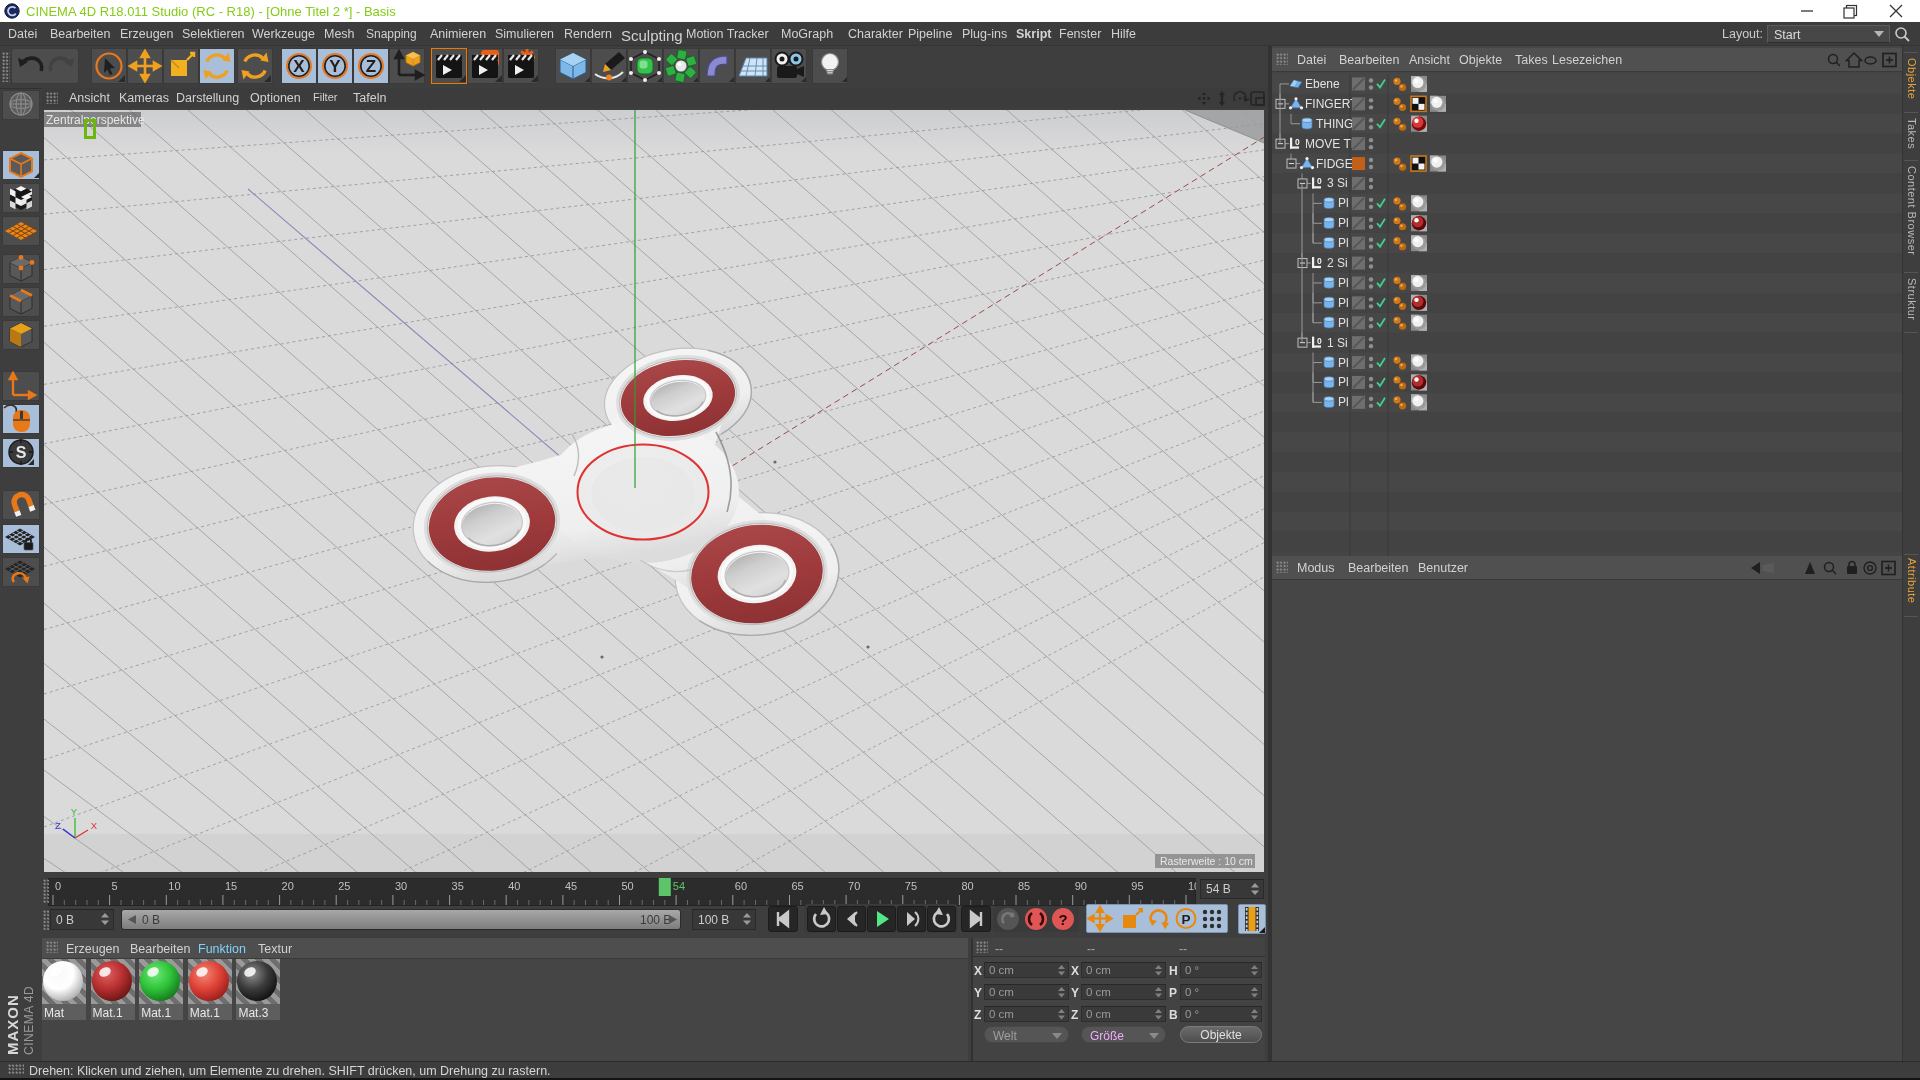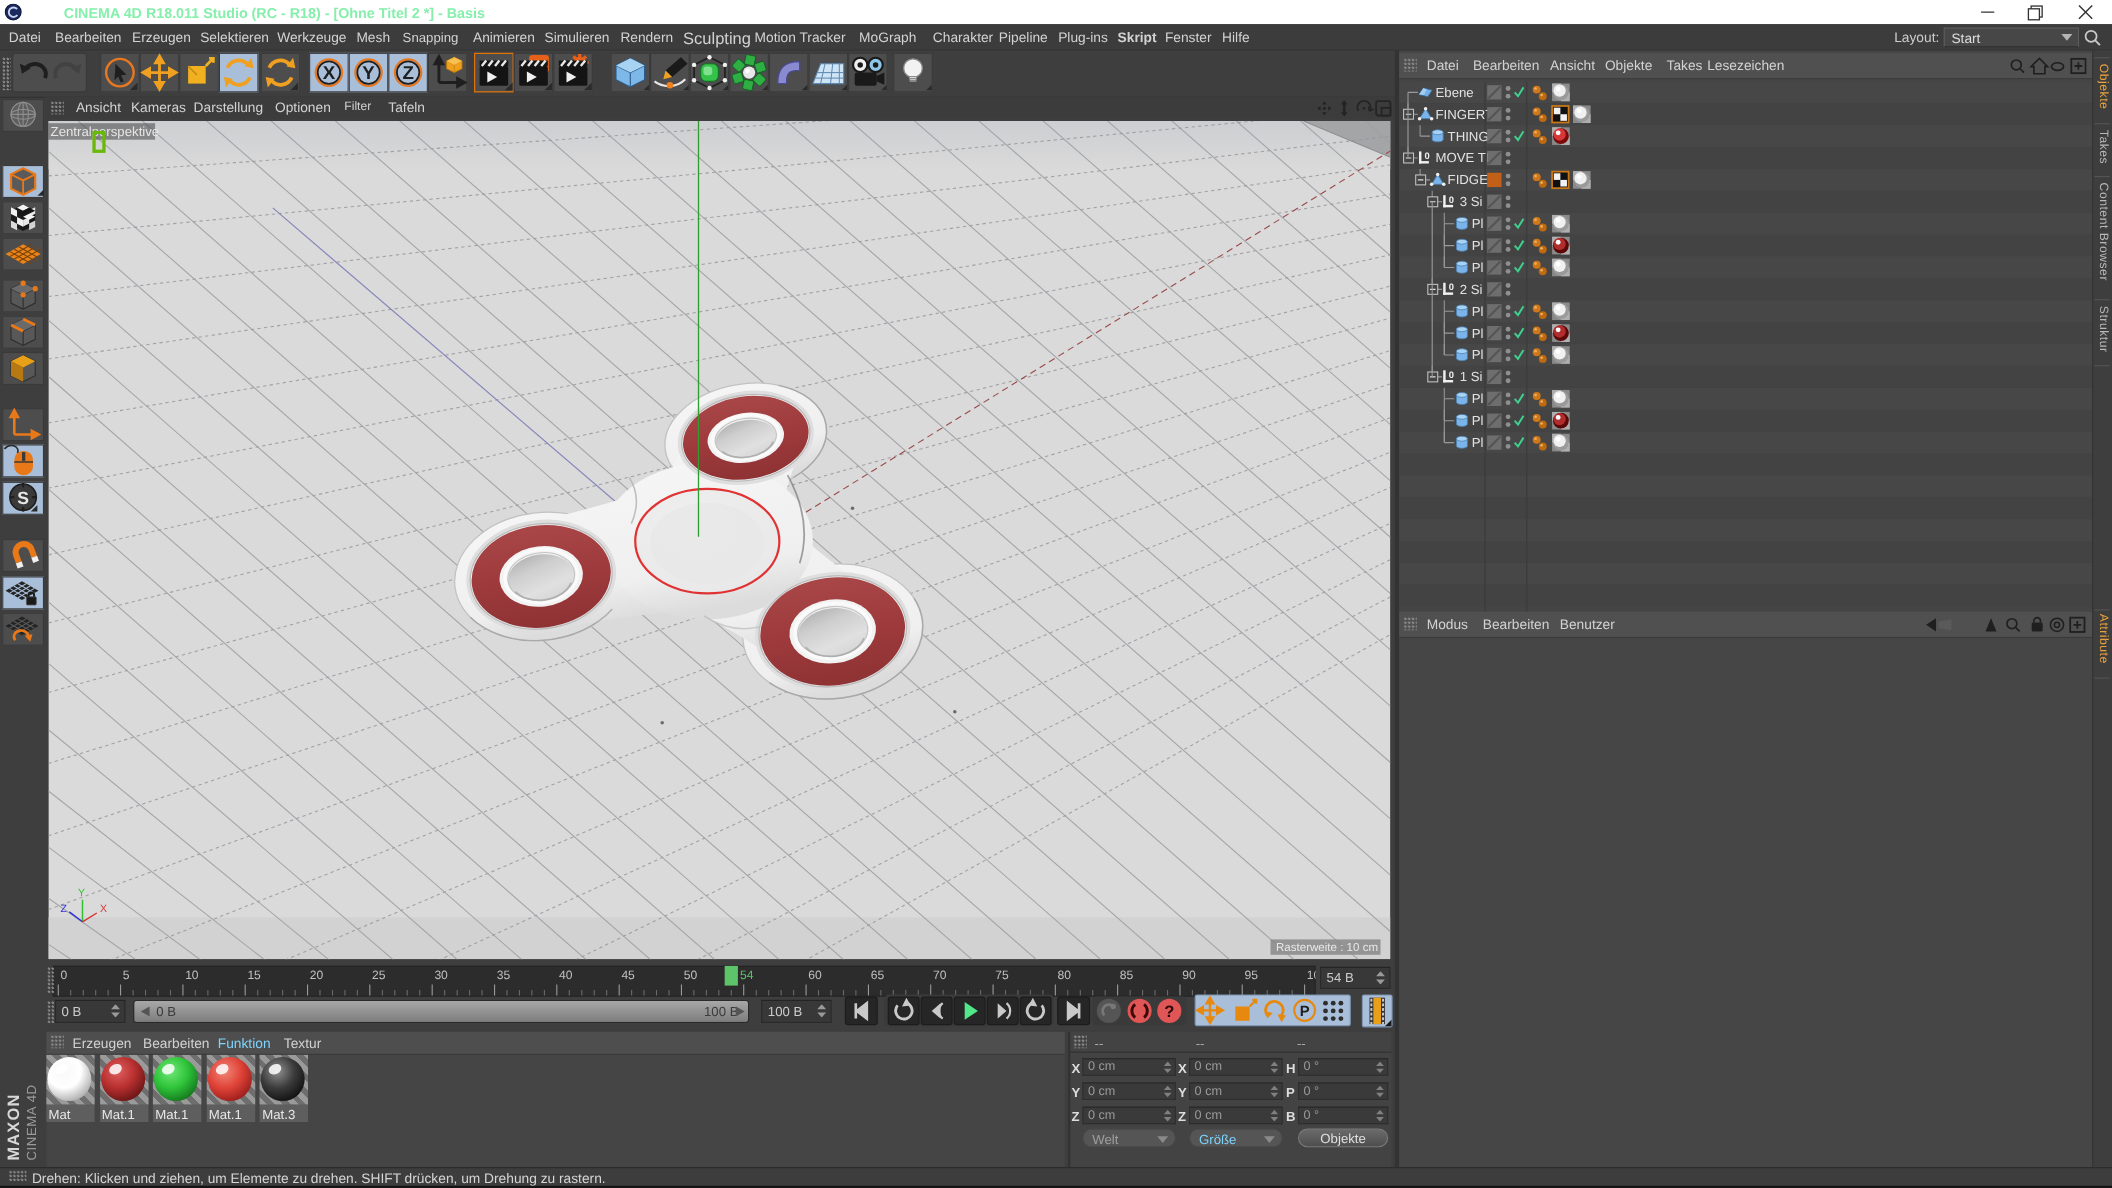--- a/index.html
+++ b/index.html
@@ -5,21 +5,21 @@
 font-family:"Liberation Sans",sans-serif;}
 #root{position:relative;width:1920px;height:1080px;background:#3e3e3e;}
 </style></head><body>
 <div id="root">
 <div style="position:absolute;left:0px;top:0px;width:1920px;height:22px;background:#ffffff;"></div>
 <svg style="position:absolute;left:4px;top:3px;width:16px;height:16px;" width="16" height="16" viewBox="0 0 16 16">
       <circle cx="8" cy="8" r="7.2" fill="#1b2a5e"></circle>
       <circle cx="8" cy="8" r="7.2" fill="none" stroke="#0d1838" stroke-width="1"></circle>
       <path d="M11.5 5.2a4.3 4.3 0 1 0 .3 5.4" fill="none" stroke="#c8d2f0" stroke-width="1.8"></path>
     </svg>
-<div style="position:absolute;left:26px;top:5px;font-size:13px;color:#86efac;font-weight:bold;white-space:nowrap;line-height:1;margin-left:32px;">CINEMA 4D R18.011 Studio (RC - R18) - [Ohne Titel 2 *] - Basis</div>
+<div style="position:absolute;left:26px;top:5px;font-size:13px;color:#84cc16;font-weight:normal;white-space:nowrap;line-height:1;">CINEMA 4D R18.011 Studio (RC - R18) - [Ohne Titel 2 *] - Basis</div>
 <svg style="position:absolute;left:1780px;top:0px;width:140px;height:22px;" width="140" height="22" viewBox="0 0 140 22">
       <line x1="21" y1="11" x2="33" y2="11" stroke="#333" stroke-width="1.3"></line>
       <rect x="66.5" y="5.5" width="10" height="10" fill="none" stroke="#333" stroke-width="1.2"></rect>
       <rect x="64" y="8" width="10" height="10" fill="#fff" stroke="none"></rect>
       <rect x="64" y="8" width="10" height="10" fill="none" stroke="#333" stroke-width="1.2"></rect>
       <path d="M110 5 L122 17 M122 5 L110 17" stroke="#333" stroke-width="1.3"></path>
     </svg>
 <div style="position:absolute;left:0px;top:22px;width:1920px;height:24px;background:#3c3c3c;border-bottom:1px solid #343434;"></div>
 <div style="position:absolute;left:8px;top:28px;font-size:12.5px;color:#d2d2d2;font-weight:normal;white-space:nowrap;line-height:1;">Datei</div>
 <div style="position:absolute;left:50px;top:28px;font-size:12.5px;color:#d2d2d2;font-weight:normal;white-space:nowrap;line-height:1;">Bearbeiten</div>
@@ -1456,21 +1456,21 @@
     <svg style="position:absolute;left:1250px;top:1009px;width:9px;height:11px;" width="9" height="11" viewBox="0 0 9 11">
       <path d="M4.5 0 L8 4 L1 4 Z" fill="#808080"></path>
       <path d="M4.5 10.5 L8 6.5 L1 6.5 Z" fill="#808080"></path>
     </svg>
 <div style="position:absolute;left:984px;top:1026px;width:85px;height:17px;background:#555555;border-radius:8px;border:1px solid #484848;"></div>
     <div style="position:absolute;left:993px;top:1029.5px;font-size:12px;color:#9f9f9f;font-weight:normal;white-space:nowrap;line-height:1;">Welt</div>
     <svg style="position:absolute;left:1051px;top:1032px;width:12px;height:8px;" width="12" height="8" viewBox="0 0 12 8">
       <path d="M1 1 L11 1 L6 7 Z" fill="#8a8a8a"></path>
     </svg>
 <div style="position:absolute;left:1081px;top:1026px;width:85px;height:17px;background:#555555;border-radius:8px;border:1px solid #484848;"></div>
-    <div style="position:absolute;left:1090px;top:1029.5px;font-size:12px;color:#7dd3fc;font-weight:normal;white-space:nowrap;line-height:1;">Größe</div>
+    <div style="position:absolute;left:1090px;top:1029.5px;font-size:12px;color:#f0abfc;font-weight:normal;white-space:nowrap;line-height:1;">Größe</div>
     <svg style="position:absolute;left:1148px;top:1032px;width:12px;height:8px;" width="12" height="8" viewBox="0 0 12 8">
       <path d="M1 1 L11 1 L6 7 Z" fill="#8a8a8a"></path>
     </svg>
 <div style="position:absolute;left:1180px;top:1026px;width:82px;height:17px;background:linear-gradient(#6a6a6a,#4e4e4e);border:1px solid #7a7a7a;border-radius:9px;color:#e0e0e0;font-size:12px;text-align:center;line-height:16px;">Objekte</div>
 <div style="position:absolute;left:0px;top:1061px;width:1920px;height:17px;background:#3d3d3d;border-top:1px solid #2b2b2b;"></div>
 <div style="position:absolute;left:8px;top:1064px;width:16px;height:10px;background-image:radial-gradient(circle at 1.5px 1.5px,#8a8a8a 1px,transparent 1.2px);background-size:3.5px 3.5px;"></div>
 <div style="position:absolute;left:29px;top:1065px;font-size:12.5px;color:#d5d5d5;font-weight:normal;white-space:nowrap;line-height:1;">Drehen: Klicken und ziehen, um Elemente zu drehen. SHIFT drücken, um Drehung zu rastern.</div>
 <div style="position:absolute;left:0px;top:1078px;width:1920px;height:2px;background:#141414;"></div>
 </div>
 </body></html>

